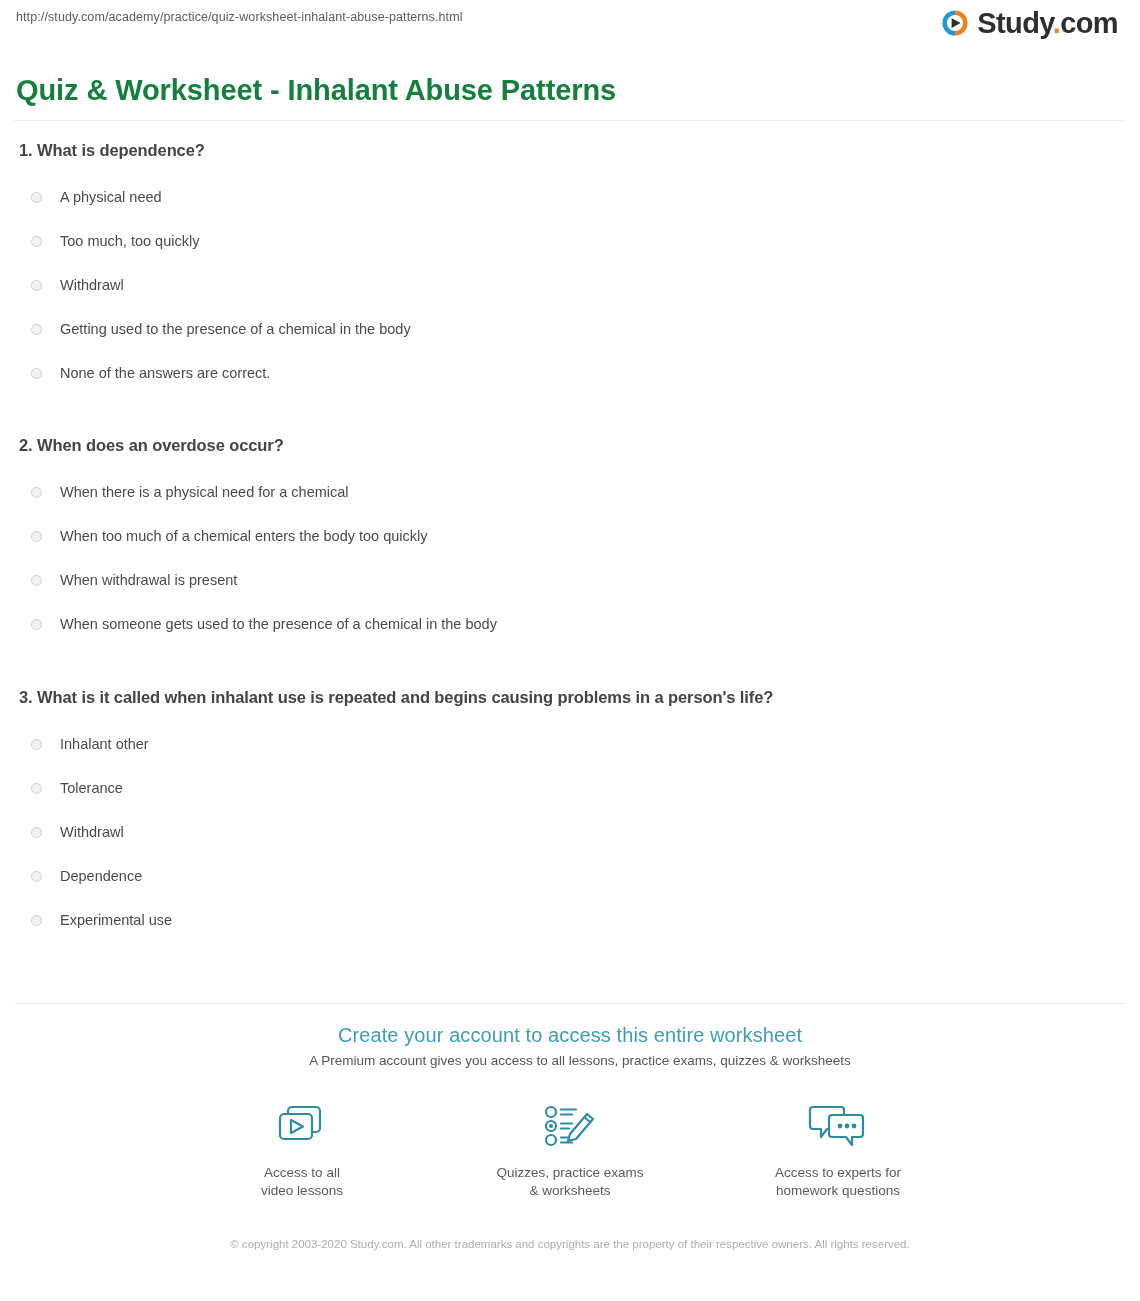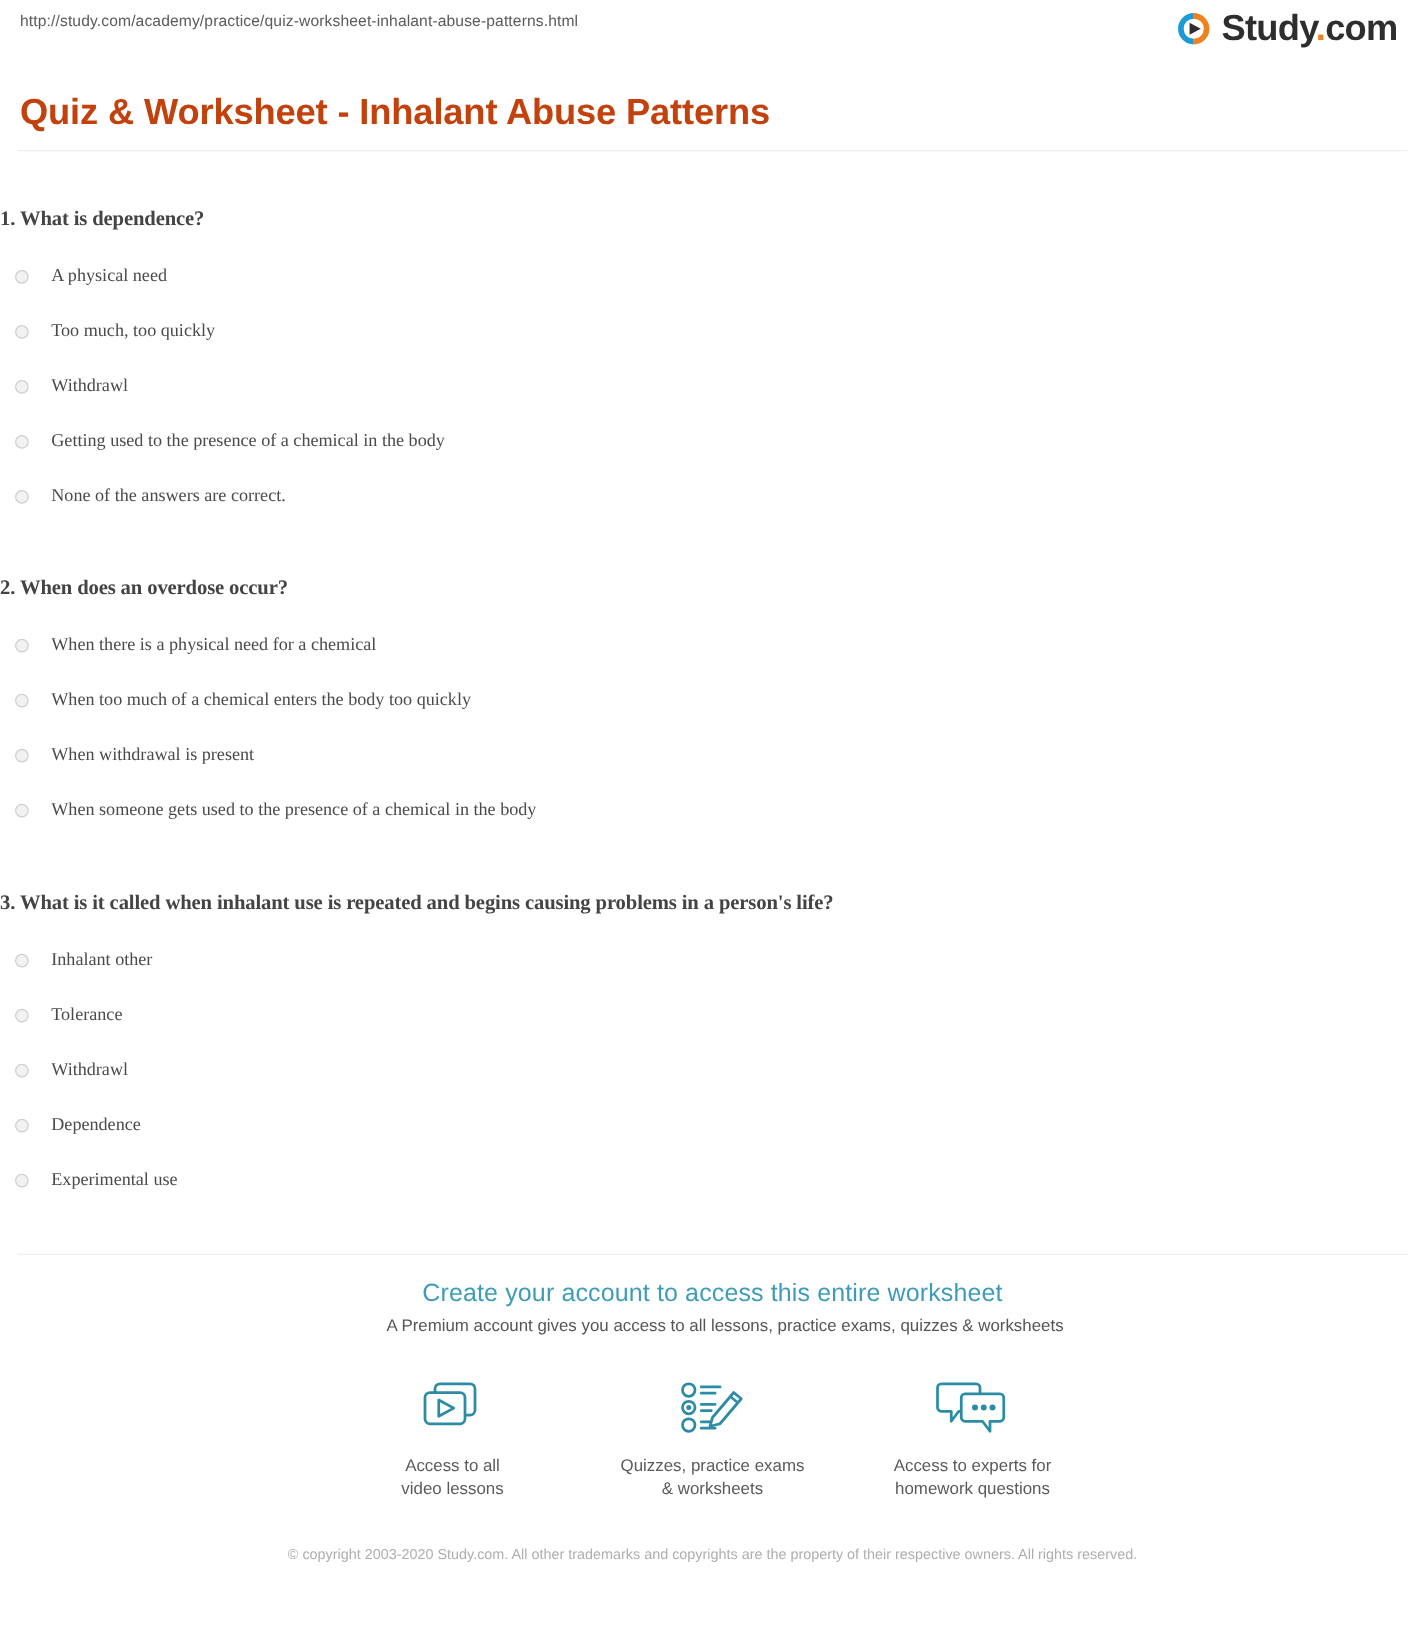--- a/index.html
+++ b/index.html
@@ -57,46 +57,45 @@
     line-height: 1;
   }
   .logo-dot { color: #f0821e; }
 
   
   .page-title {
     margin: 0;
     padding: 0 16px 0 16px;
     font-size: 29px;
     font-weight: bold;
-    color: #c2410c;
+    color: #15803d;
     letter-spacing: -0.1px;
     line-height: 1.15;
     position: absolute;
     top: 74px;
     left: 0;
   }
   .divider {
     position: absolute;
     left: 14px;
     right: 14px;
     height: 1px;
     background: #eceff0;
   }
   .divider-top { top: 120px; }
   .divider-bottom { top: 1003px; }
 
   
   .quiz {
     position: absolute;
-    top: 164px;
+    top: 140px;
     left: 0;
     right: 0;
-    padding: 0 0;
+    padding: 0 19px;
     box-sizing: border-box;
-    font-family: Liberation Serif, serif;
   }
   .question-block { margin-bottom: 20px; }
   .question-text {
     font-size: 16.5px;
     font-weight: bold;
     color: #444444;
     margin: 0 0 14px 0;
     line-height: 1.3;
     letter-spacing: -0.1px;
   }
@@ -146,21 +145,21 @@
   .cta-sub {
     font-size: 13.5px;
     color: #555555;
     margin: 0;
     padding-left: 20px;
   }
   .benefits {
     margin-top: 30px;
     display: flex;
     justify-content: center;
-    gap: 48px;
+    gap: 108px;
   }
   .benefit {
     width: 160px;
     text-align: center;
   }
   .benefit-icon {
     height: 56px;
     display: flex;
     align-items: center;
     justify-content: center;

